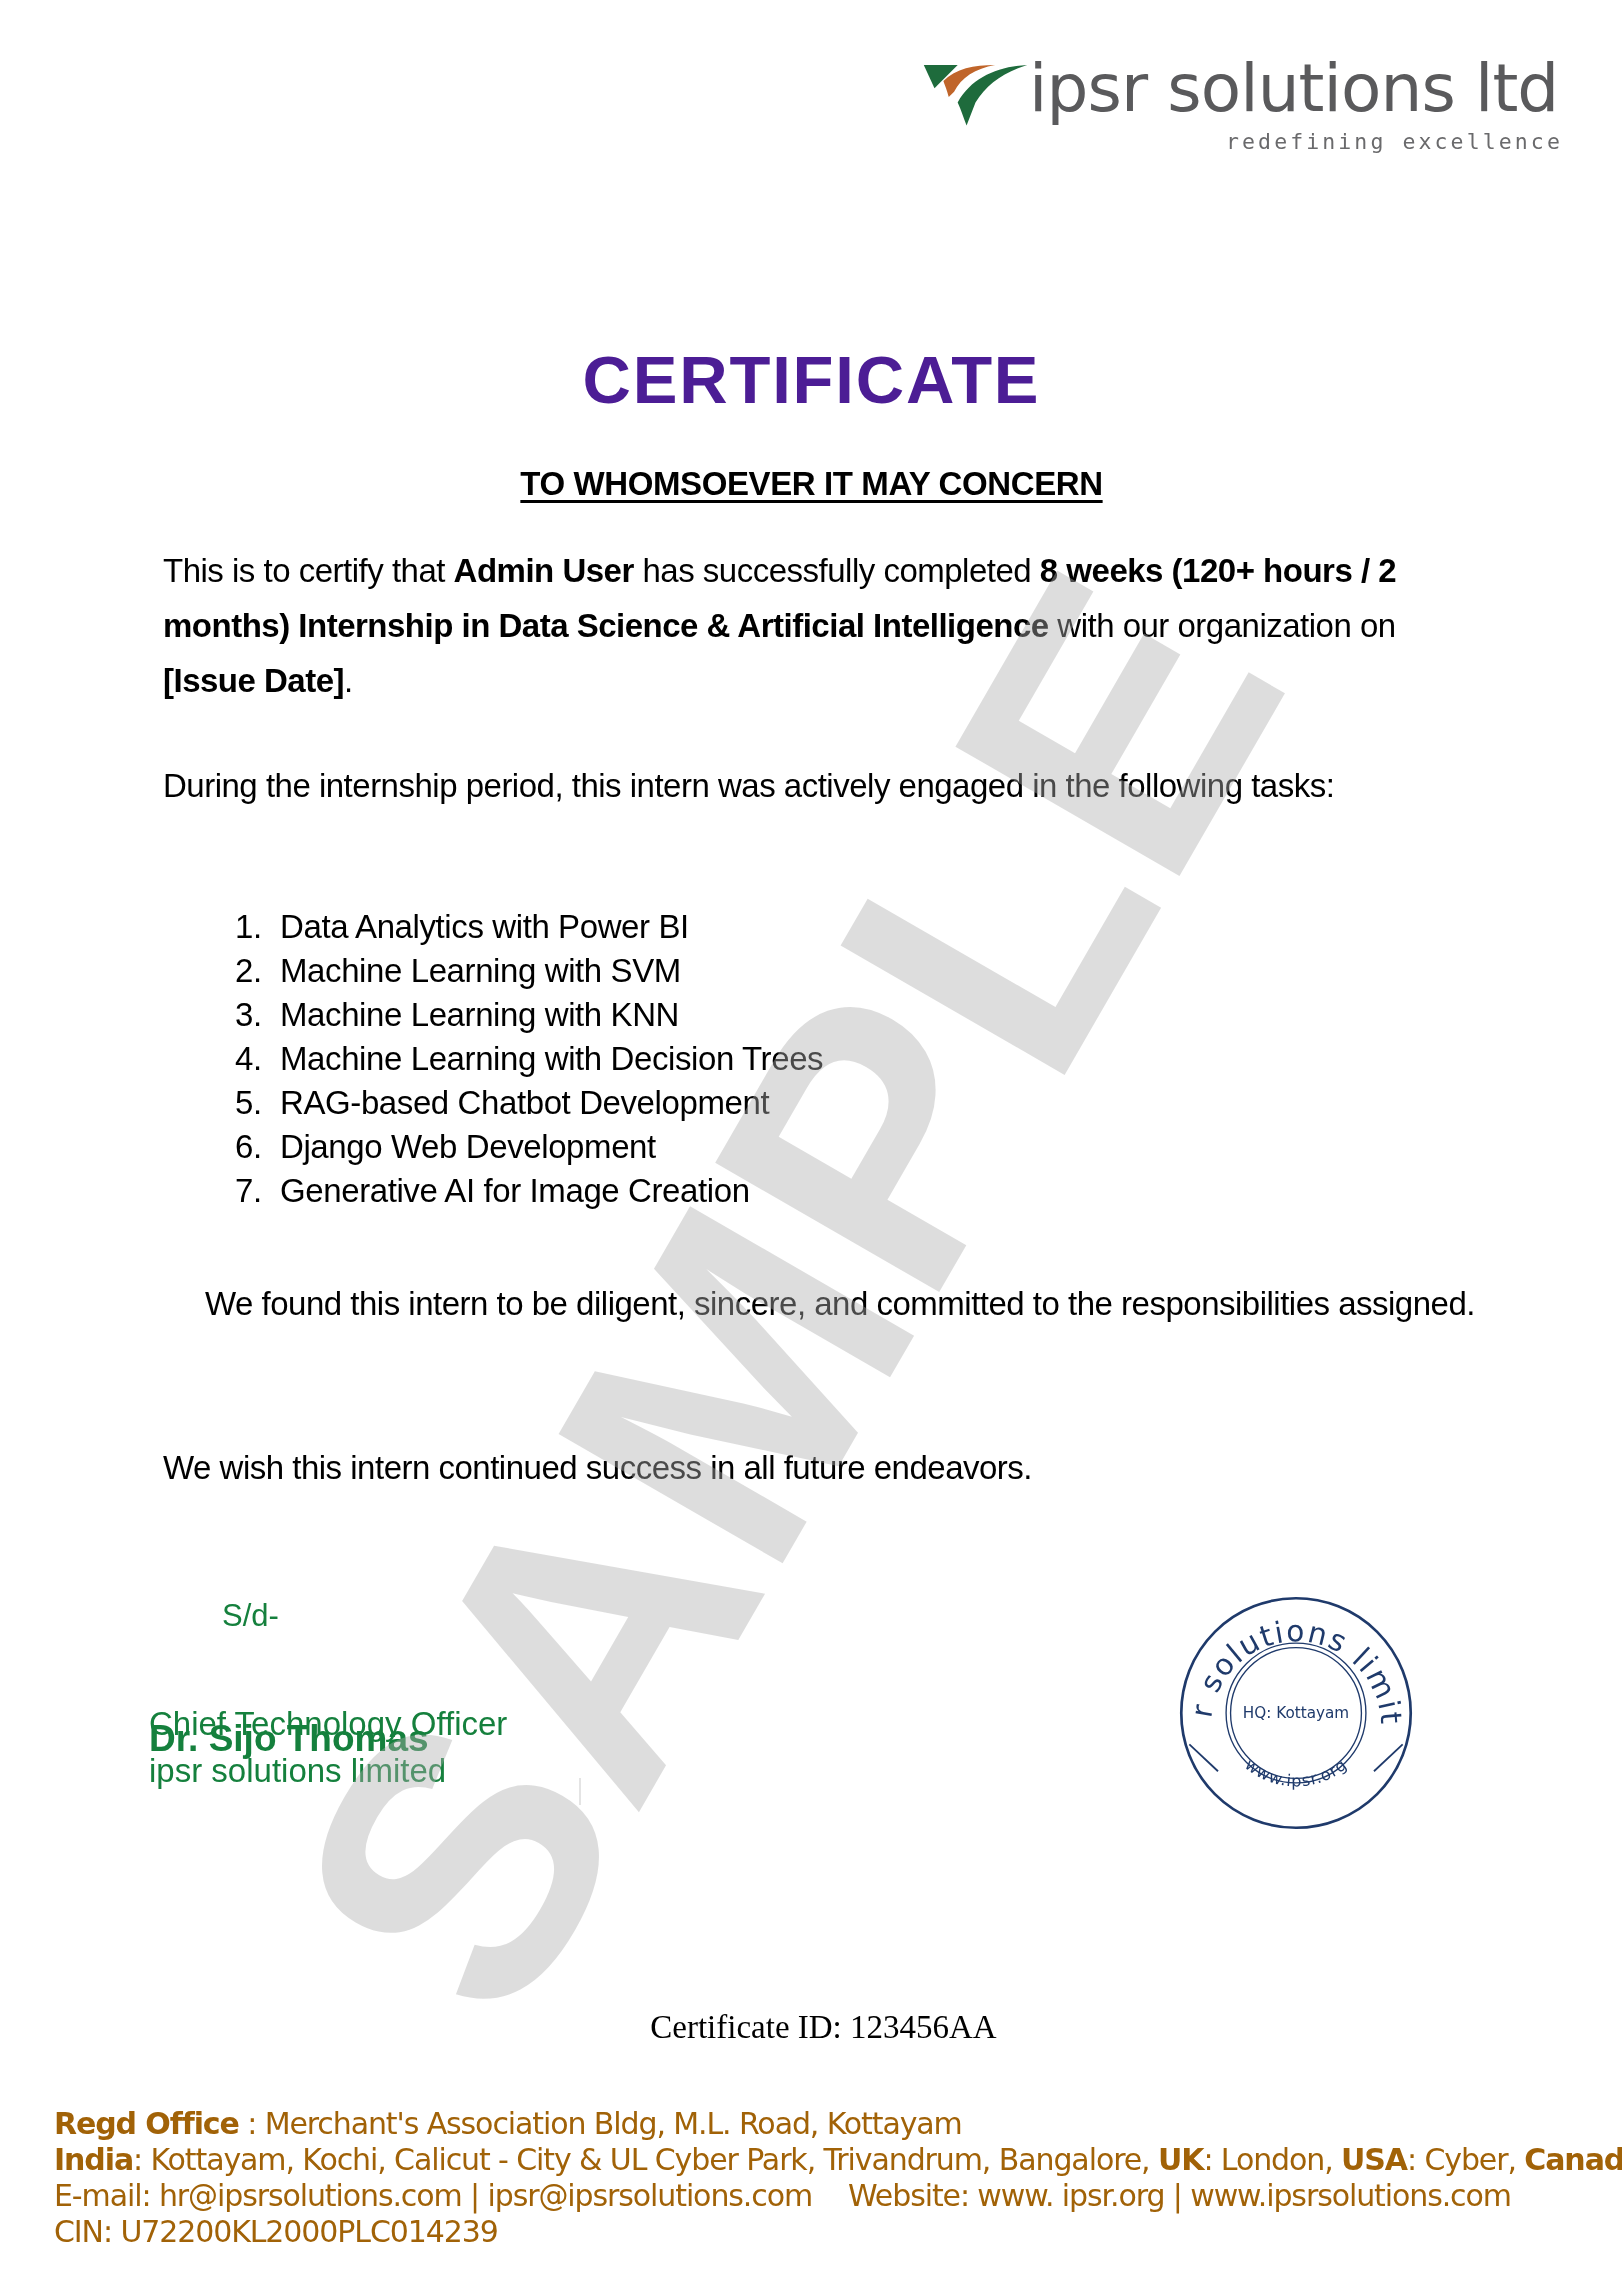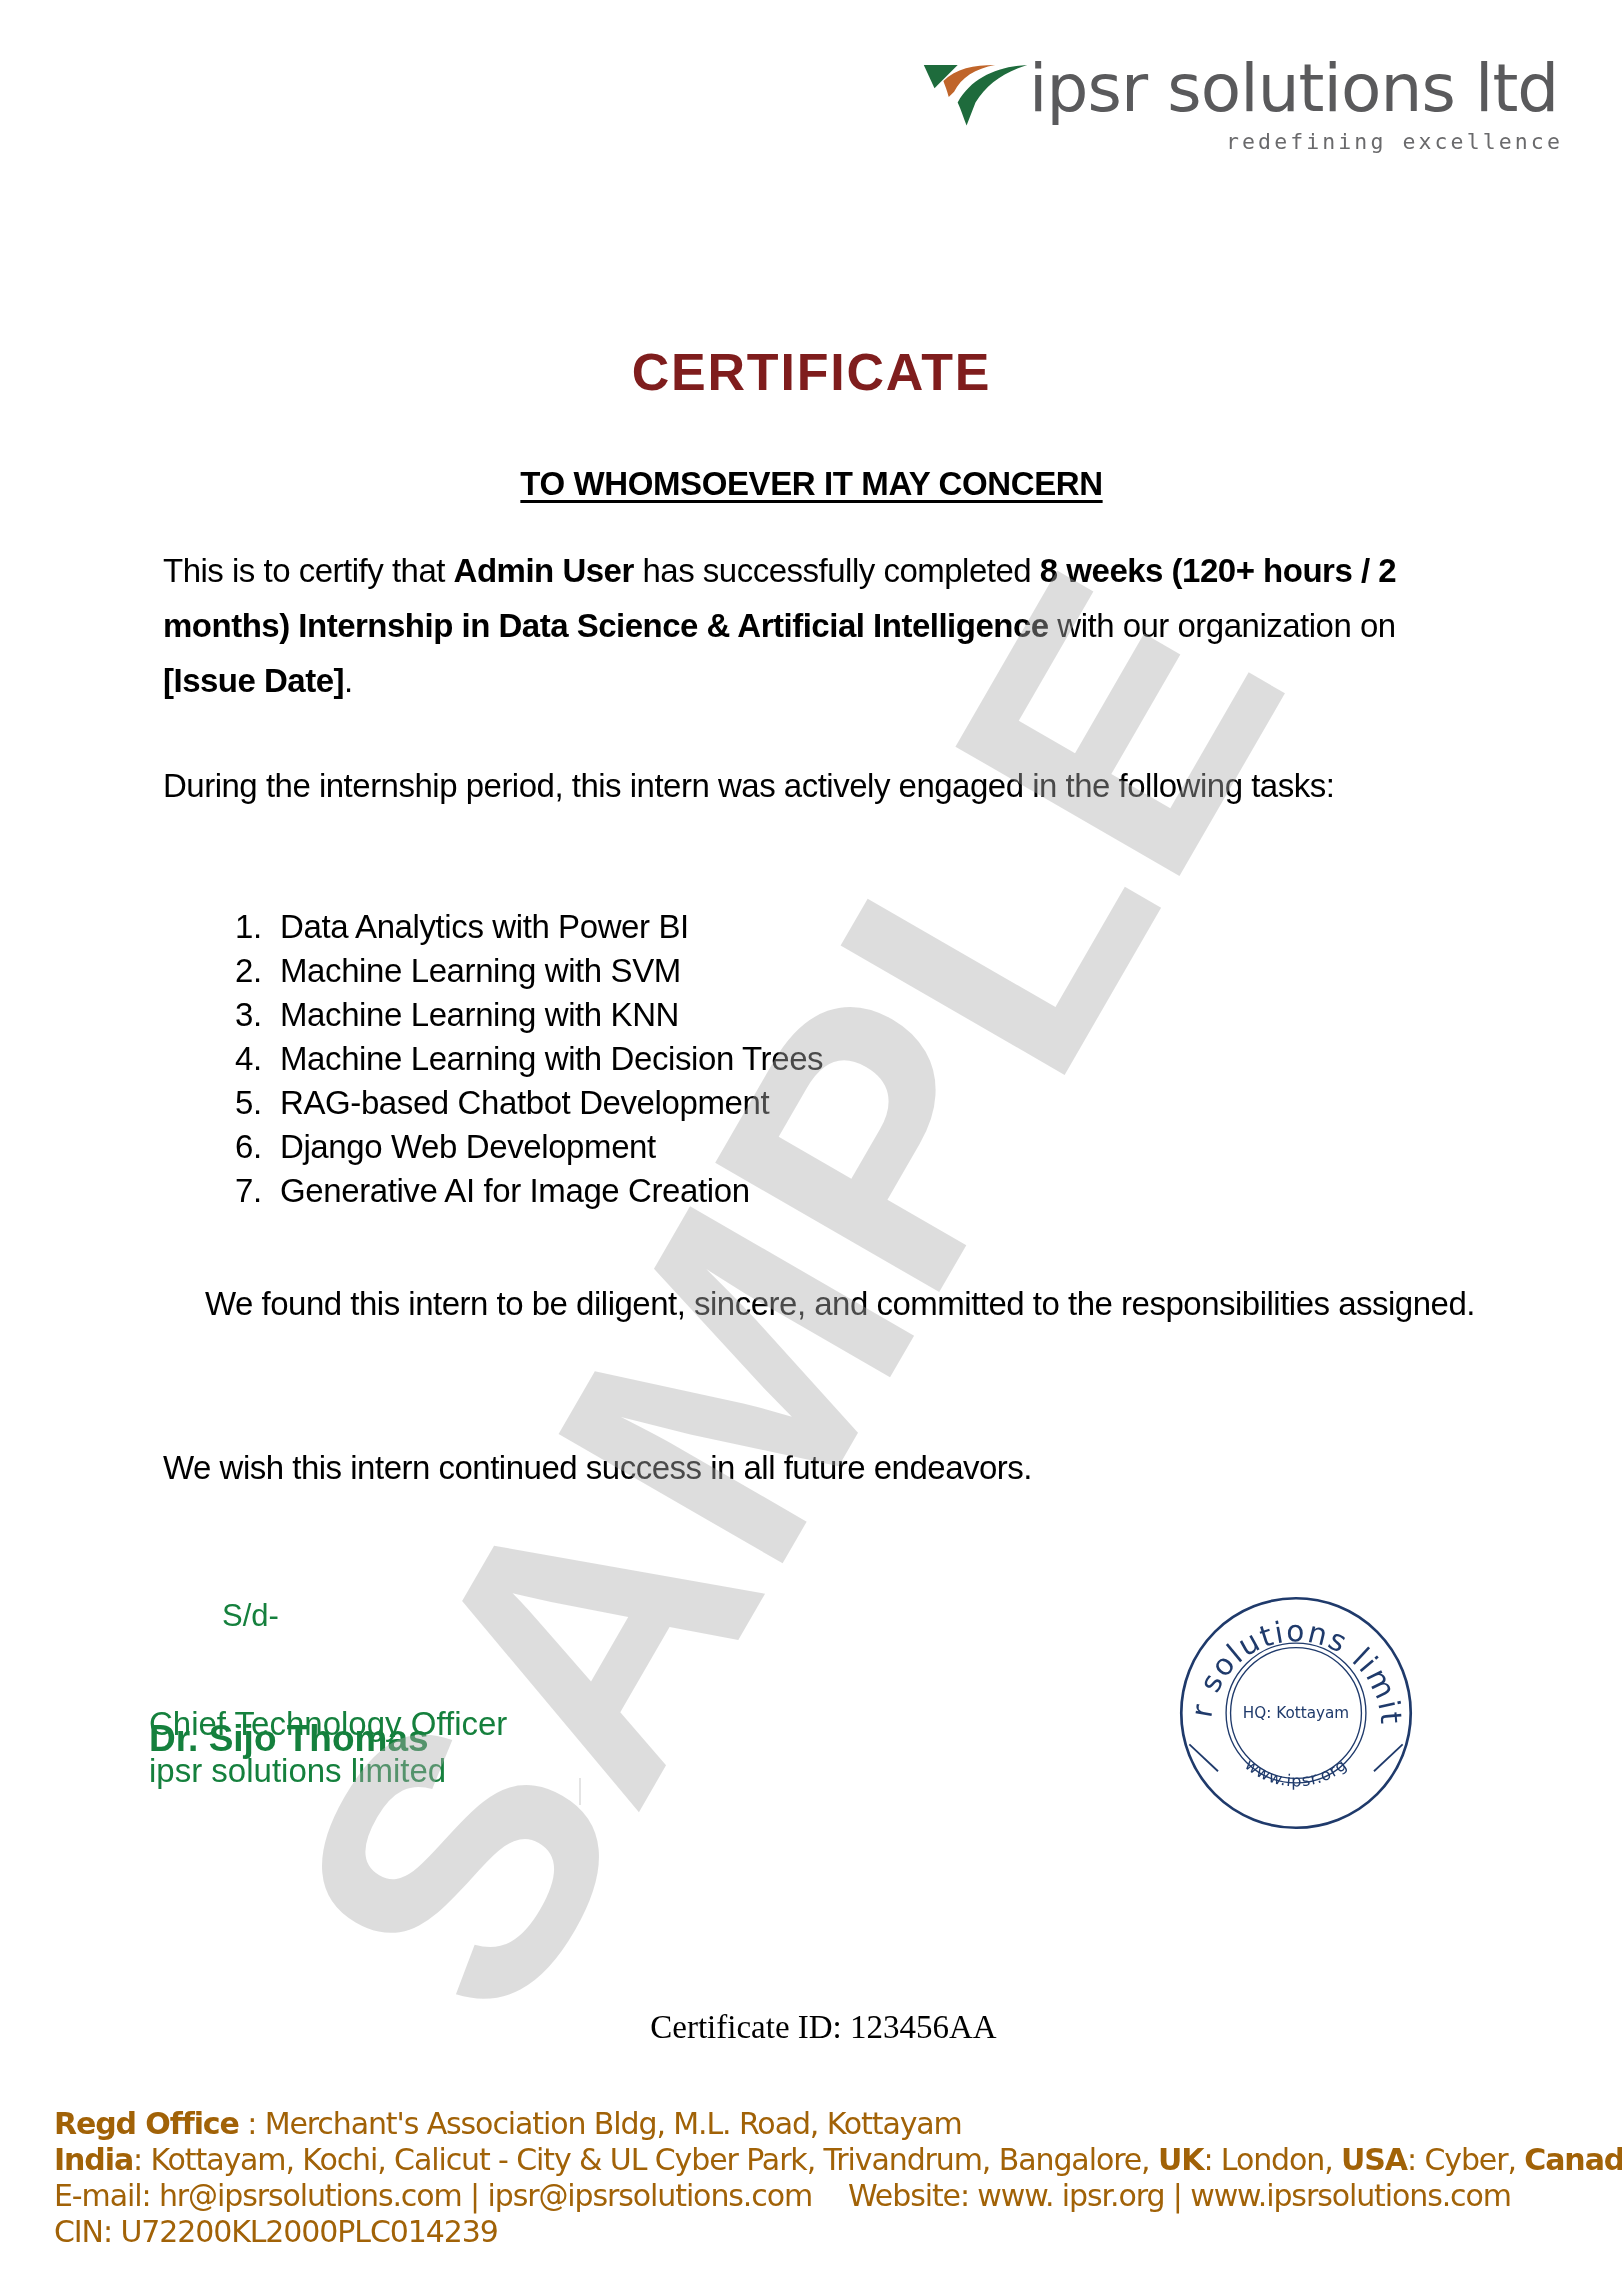--- a/index.html
+++ b/index.html
@@ -62,22 +62,22 @@
 
     
     .cert-title {
       position: absolute;
       left: 0;
       top: 346px;
       width: 1623px;
       text-align: center;
       font-family: "Liberation Sans", sans-serif;
       font-weight: bold;
-      font-size: 52px;
-      color: #7f1d1d;
+      font-size: 67px;
+      color: #4c1d95;
       letter-spacing: 1.8px;
       line-height: 1;
     }
     .cert-subtitle {
       position: absolute;
       left: 0;
       top: 467px;
       width: 1623px;
       text-align: center;
       font-weight: bold;

